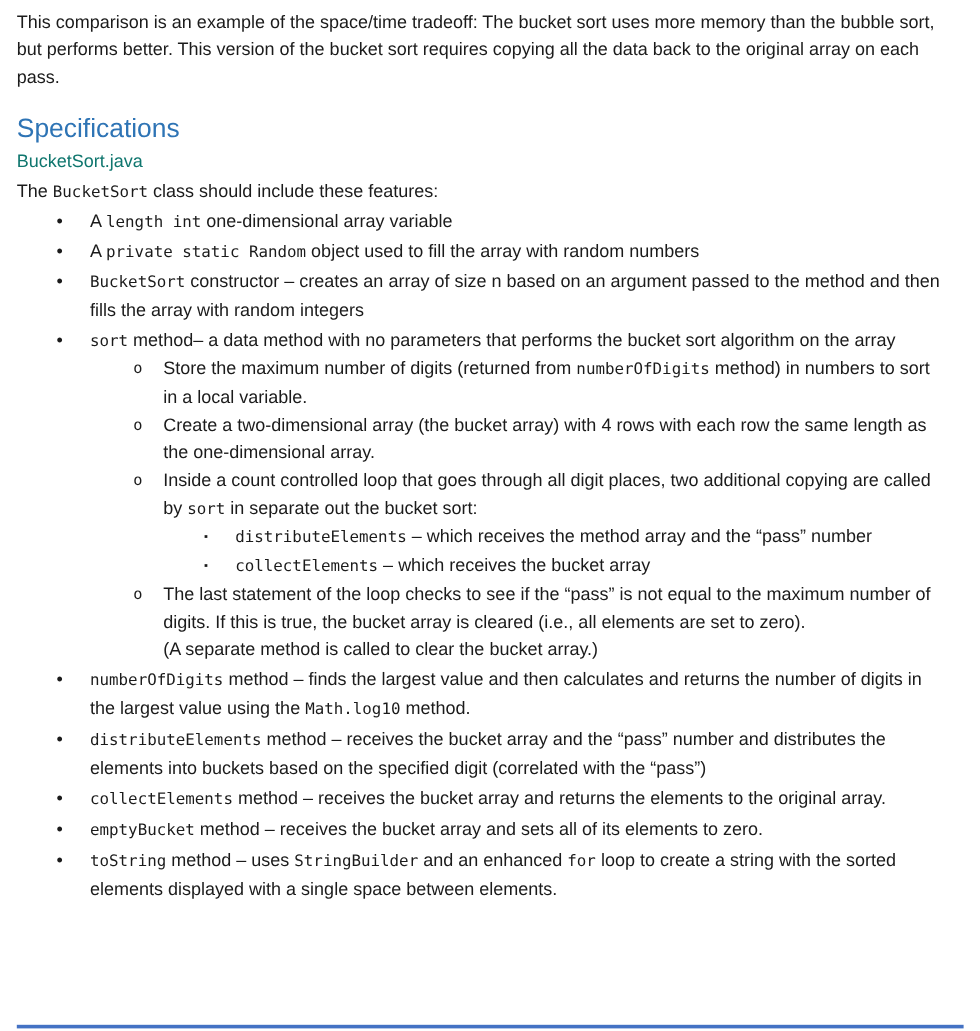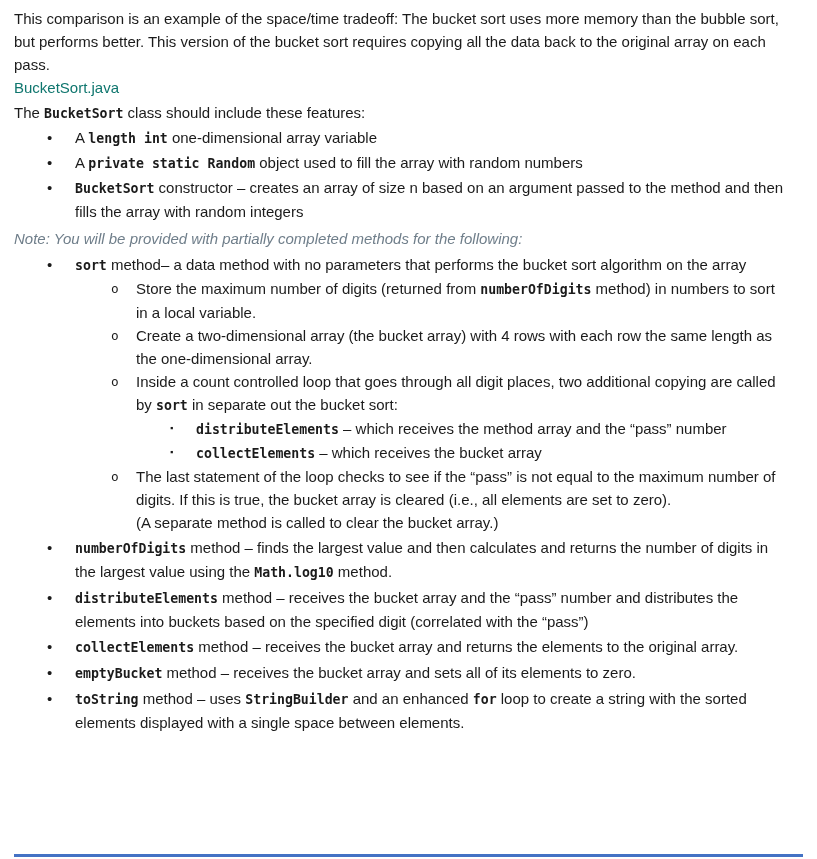--- a/index.html
+++ b/index.html
@@ -17,21 +17,20 @@
     font-size: 15px;
     line-height: 23px;
   }
   .page {
     padding: 7px 28px 0 14px;
   }
   p { margin: 0; }
   .code {
     font-family: "DejaVu Sans Mono", "Liberation Mono", monospace;
     font-size: 0.88em;
-    font-weight: bold;
   }
   .heading-1 {
     color: #2E74B5;
     font-size: 22px;
     font-weight: 400;
     line-height: 28px;
     margin: 17px 0 4px 0;
   }
   .heading-2 {
     color: #0f766e;
@@ -83,41 +82,41 @@
     background: #4472C4;
   }
 </style>
 </head>
 <body>
 
 <div class="page">
 
   <p class="intro">This comparison is an example of the space/time tradeoff: The bucket sort uses more memory than the bubble sort, but performs better. This version of the bucket sort requires copying all the data back to the original array on each pass.</p>
 
+  <h1 class="heading-1">Specifications</h1>
 
   <h2 class="heading-2">BucketSort.java</h2>
 
   <p class="lead"><span>The </span><span class="code">BucketSort</span><span> class should include these features:</span></p>
 
   <div class="list features">
       <div class="li level-1">
         <span class="marker">•</span>
         <span class="li-text"><span>A </span><span class="code">length int</span><span> one-dimensional array variable</span></span>
       </div>
       <div class="li level-1">
         <span class="marker">•</span>
         <span class="li-text"><span>A </span><span class="code">private static Random</span><span> object used to fill the array with random numbers</span></span>
       </div>
       <div class="li level-1">
         <span class="marker">•</span>
         <span class="li-text"><span class="code">BucketSort</span><span> constructor – creates an array of size n based on an argument passed to the method and then fills the array with random integers</span></span>
       </div>
     </div>
 
-  <p class="note">Note: You will be provided with partially completed methods for the following:</p>
 
   <div class="list methods">
       <div class="li level-1">
         <span class="marker">•</span>
         <span class="li-text"><span class="code">sort</span><span> method– a data method with no parameters that performs the bucket sort algorithm on the array</span></span>
       </div>
       <div class="li level-2">
         <span class="marker">o</span>
         <span class="li-text"><span>Store the maximum number of digits (returned from </span><span class="code">numberOfDigits</span><span> method) in numbers to sort in a local variable.</span></span>
       </div>

